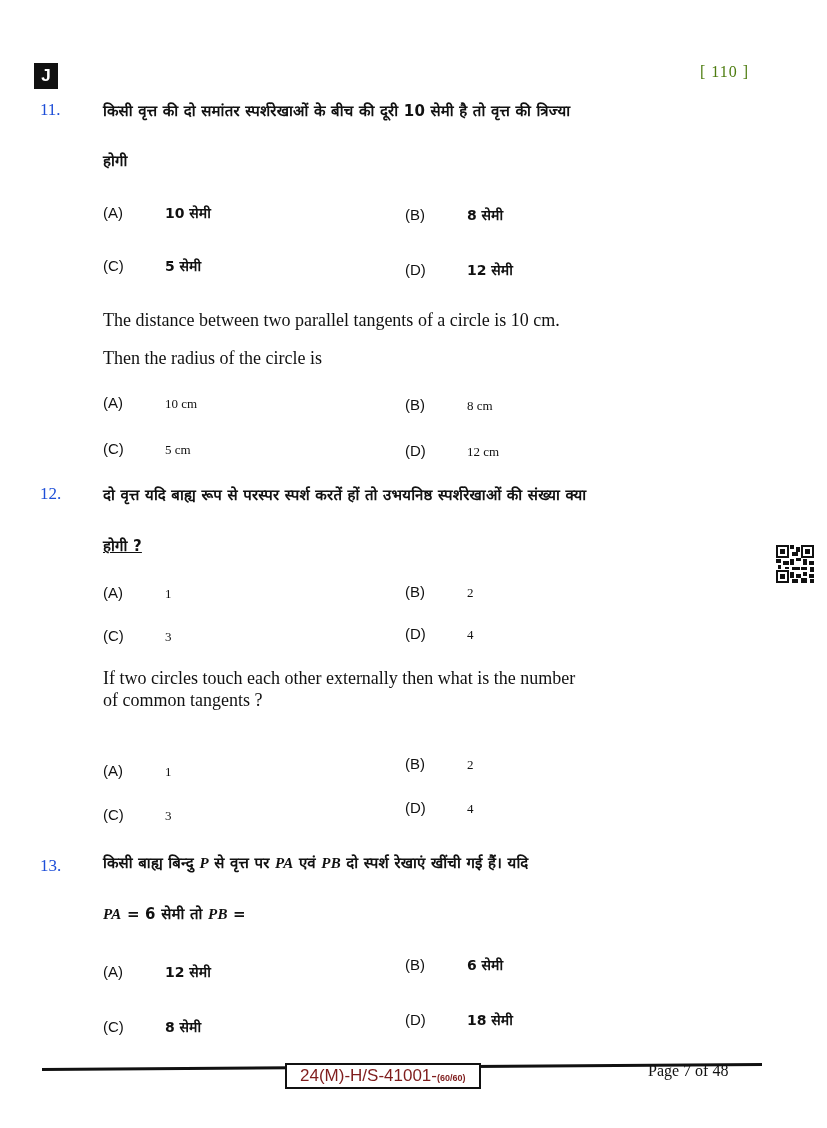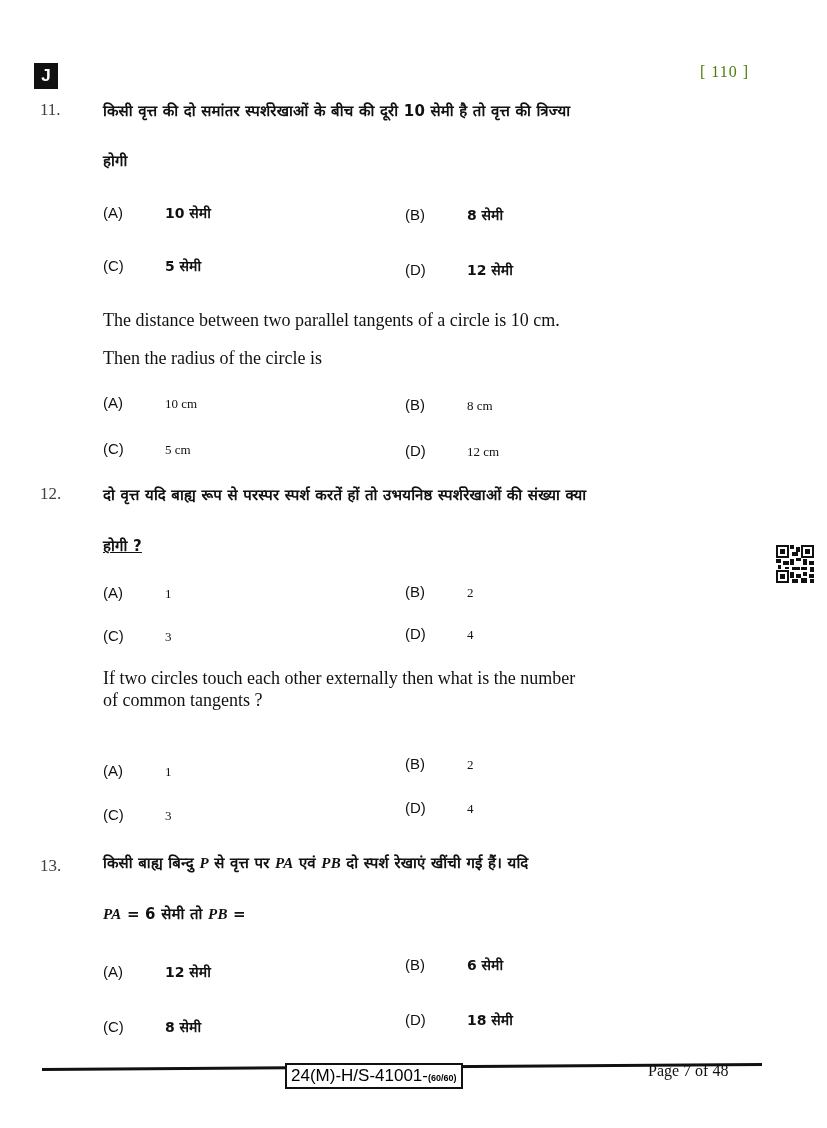--- a/index.html
+++ b/index.html
@@ -25,21 +25,21 @@
     }
     .page-code {
       position: absolute; left: 700px; top: 63px;
       font-family: "Liberation Serif", serif;
       font-size: 16px; color: #4d7c0f; letter-spacing: 1px;
     }
 
     .qnum {
       position: absolute; left: 40px;
       font-family: "Liberation Serif", serif;
-      font-size: 17px; color: #404040;
+      font-size: 17px; color: #1d4ed8;
     }
     .line {
       position: absolute; left: 103px;
       font-size: 16px; white-space: nowrap;
     }
     .line.hi { font-family: "DejaVu Sans", sans-serif; font-size: 15px; font-weight: bold; letter-spacing: 0.2px; }
     .line.en { font-family: "Liberation Serif", serif; font-size: 18px; }
     .line i { font-family: "Liberation Serif", serif; font-weight: bold; font-style: italic; }
 
     .opt {
@@ -60,23 +60,23 @@
     .footer-rule {
       position: absolute; left: 42px; top: 1068px;
       width: 720px; height: 3px;
       background: #111;
       transform: rotate(-0.4deg);
       transform-origin: left center;
     }
     .footer-code {
       position: absolute; left: 285px; top: 1063px;
       border: 2px solid #111; background: #fff;
-      padding: 1px 4px;
+      padding: 1px 13px;
       font-family: "Liberation Sans", sans-serif;
-      font-size: 17px; color: #000000; white-space: nowrap;
+      font-size: 17px; color: #7f1d1d; white-space: nowrap;
     }
     .footer-code small { font-size: 9px; font-weight: bold; }
     .footer-page {
       position: absolute; left: 648px; top: 1062px;
       font-family: "Liberation Serif", serif; font-size: 16px;
     }
   </style>
 </head>
 <body>
 

